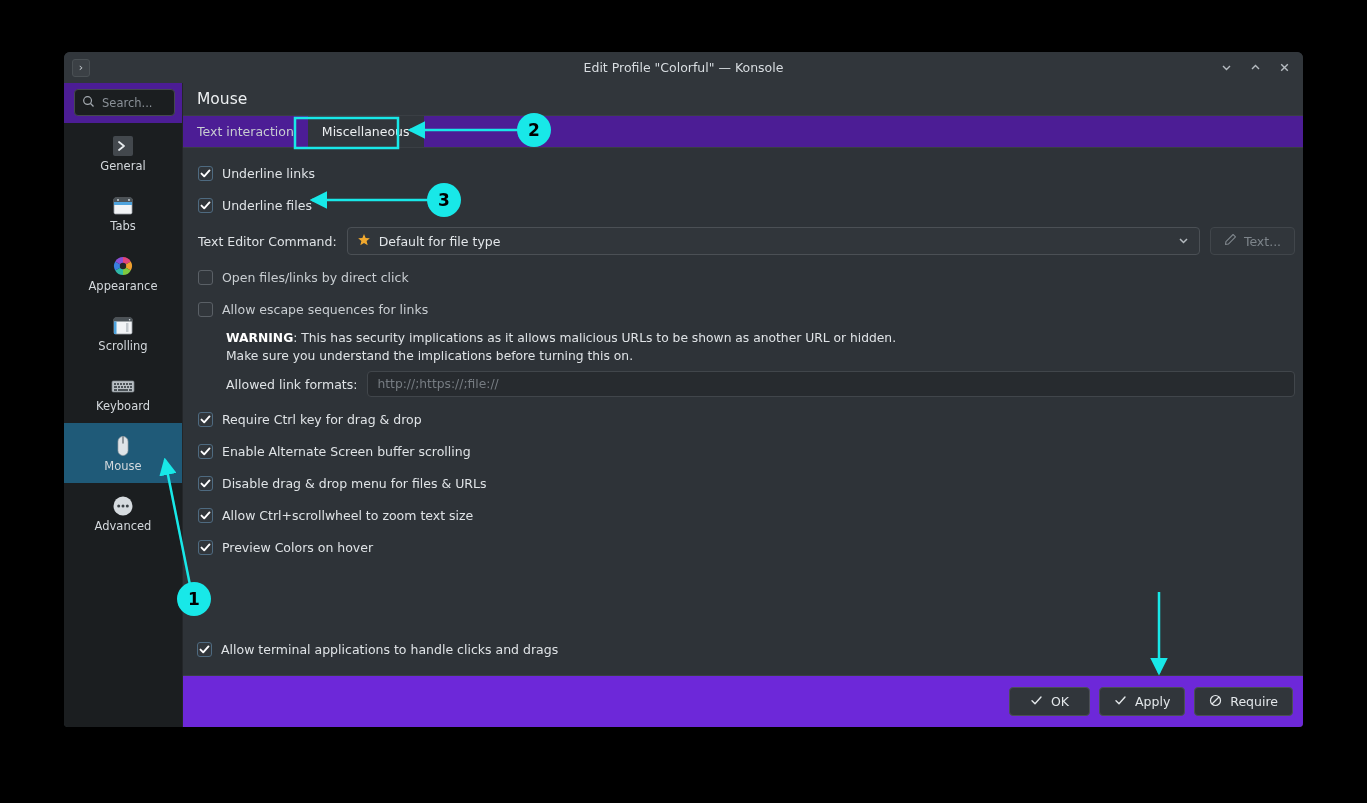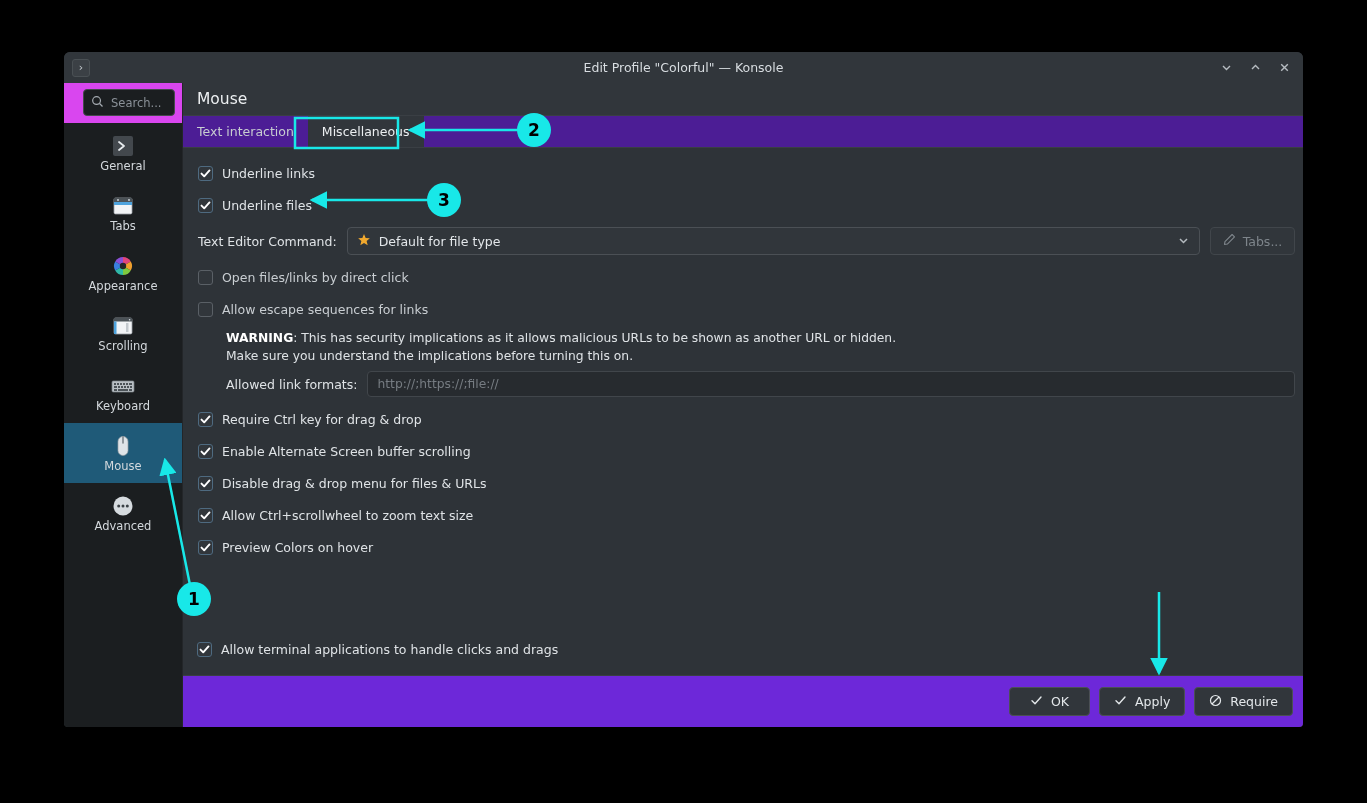--- a/index.html
+++ b/index.html
@@ -75,22 +75,22 @@
   
   #sidebar {
     width: 119px;
     background: #1b1e20;
     flex: 0 0 auto;
     display: flex;
     flex-direction: column;
     border-right: 1px solid #232629;
   }
   #search-wrap {
-    padding: 6px 7px 7px 19px;
-    background: #d946ef;
+    padding: 6px 7px 7px 10px;
+    background: #4c1d95;
   }
   #search-box {
     height: 27px;
     background: #1b1e20;
     border: 1px solid #45494d;
     border-radius: 4px;
     display: flex; align-items: center;
     padding: 0 7px;
     gap: 7px;
   }
@@ -454,21 +454,21 @@
                   <path d="M3 5 L6.5 8.5 L10 5" fill="none" stroke="#b4babf" stroke-width="1.5"></path>
                 </svg>
             </span>
           </div>
           <div id="edit-btn">
             <span>
               <svg width="13" height="13" viewBox="0 0 14 14">
                   <path d="M9.8 1.6 L12.4 4.2 L4.7 11.9 L1.6 12.4 L2.1 9.3 Z" fill="none" stroke="#7e858b" stroke-width="1.2" stroke-linejoin="round"></path>
                 </svg>
             </span>
-            <span>Tabs...</span>
+            <span>Text...</span>
           </div>
         </div>
 
         <div class="row check-row">
           <span class="cb off"></span>
           <span class="cb-label dim">Open files/links by direct click</span>
         </div>
 
         <div class="row check-row">
           <span class="cb off"></span>

